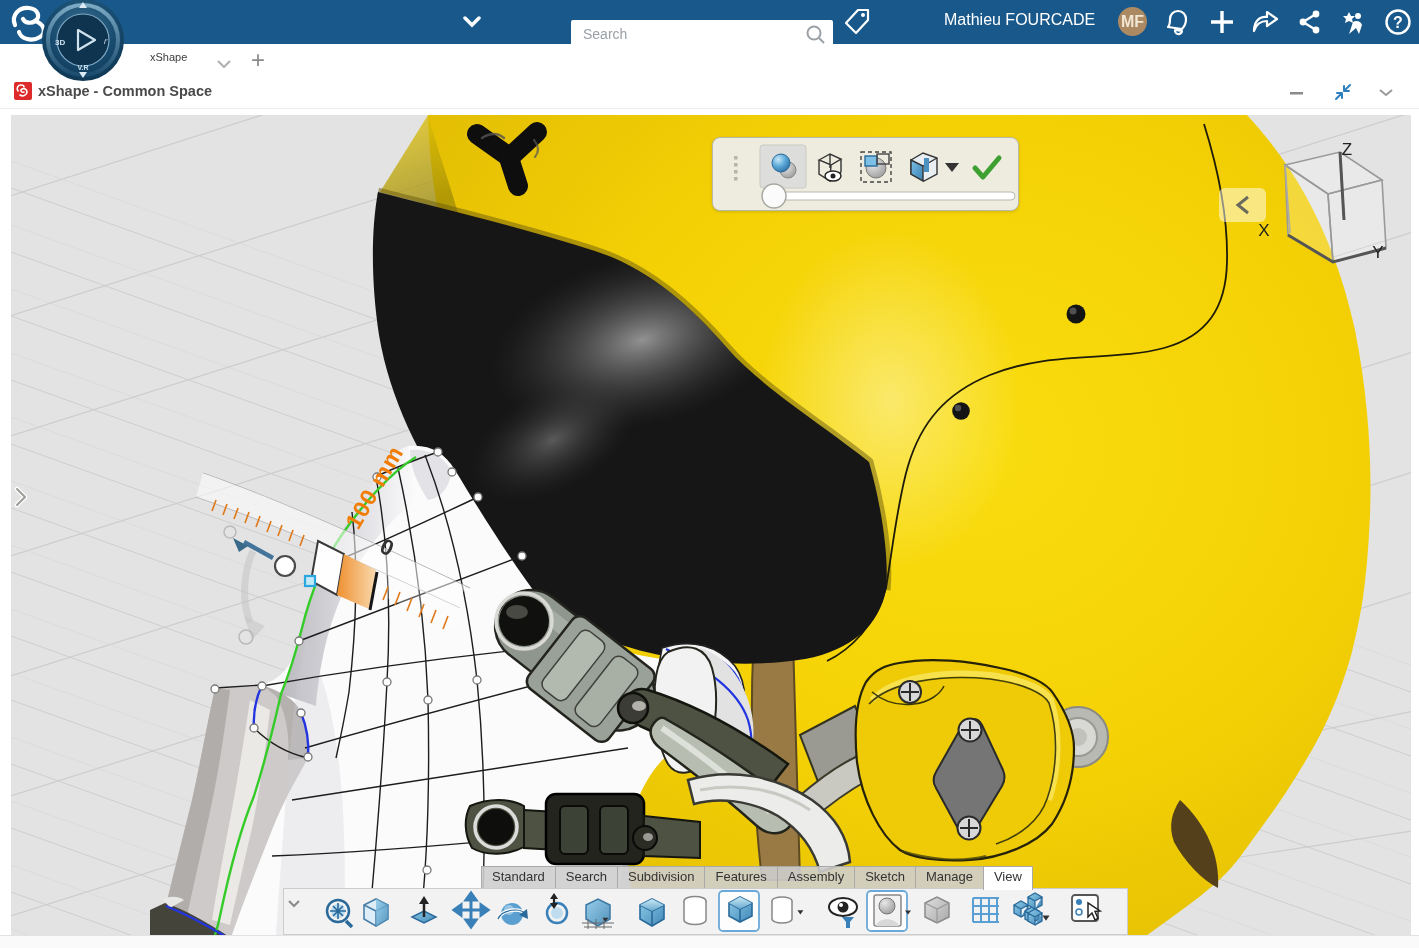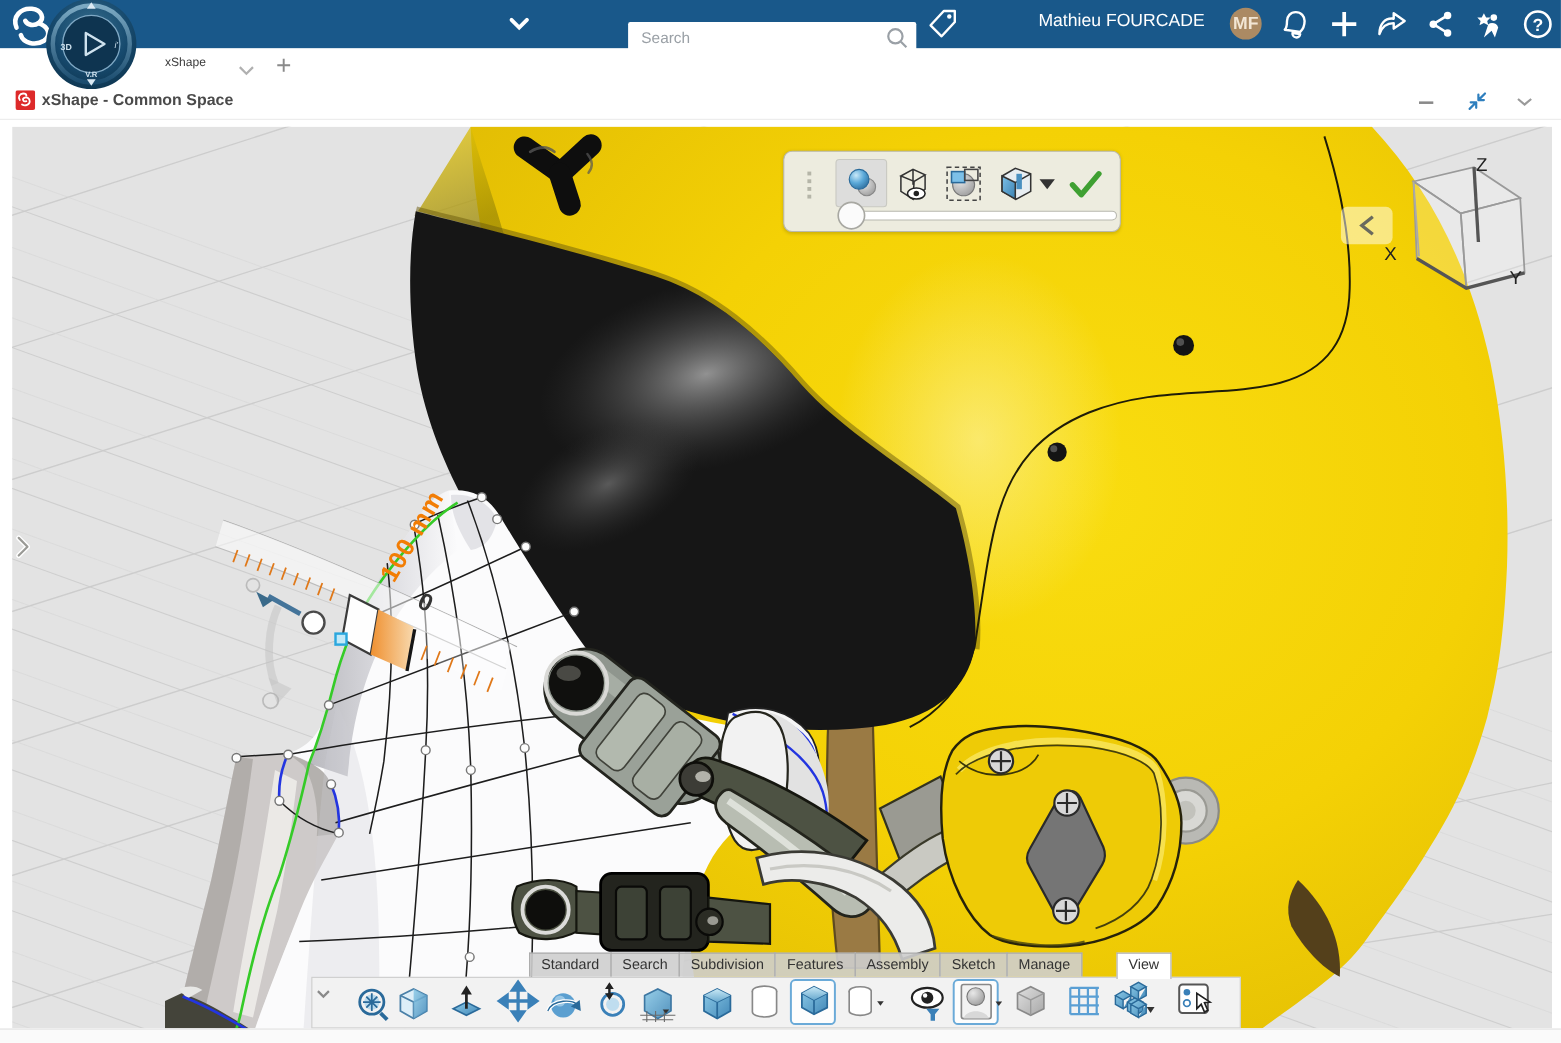--- a/index.html
+++ b/index.html
@@ -16,21 +16,21 @@
 #username { position:absolute; left:944px; top:11px; color:#fff; font-size:16px;text-align:center; }
 #mfav { position:absolute; left:1118px; top:7px; width:29px; height:29px; border-radius:50%; background:#ab8a63; color:#f2e6d4; font-size:16px; font-weight:bold; text-align:center; line-height:29px; }
 #xtab { position:absolute; left:150px; top:7px; font-size:11px; color:#3c3c3c; }
 #xtabline { position:absolute; left:120px; top:31px; width:125px; height:3px; background:#2e7fbe; }
 #plusbtn { position:absolute; left:251px; top:2px; font-size:24px; color:#8a8a8a; font-weight:400; }
 #appttl { position:absolute; left:38px; top:9px; font-size:14.5px; font-weight:bold; color:#4a4a4a; }
 #statusbar { position:absolute; left:0; top:935px; width:1419px; height:13px; background:#fafafa; border-top:1px solid #e2e2e2; }
 #btoolbar { position:absolute; left:283px; top:888px; width:845px; height:47px; background:#f2f2f2; border:1px solid #cccccc; }
 #btabs { position:absolute; left:481px; top:866px; height:22px; display:flex; font-size:13px; color:#333;border-radius:11px; }
 .btab { background:rgba(206,206,206,0.9); border:1px solid #a9a9a9; border-bottom:none; padding:2px 10px 0 10px; margin-right:-1px; height:22px; }
-.btab.active { background:#ffffff; height:24px; z-index:3; position:relative;margin-left:32px; }
+.btab.active { background:#ffffff; height:24px; z-index:3; position:relative; }
 #floatbar { position:absolute; left:712px; top:137px; width:307px; height:74px; background:#edecdf; border:1px solid #b9b9ae; border-radius:8px; box-shadow:0 1px 3px rgba(0,0,0,0.15); }
 #leftarrow { position:absolute; left:14px; top:486px; width:16px; height:22px; }
 </style>
 </head>
 <body>
 <div id="header">
   <svg width="70" height="44" style="position:absolute;left:6px;top:0">
     <g fill="none" stroke="#ffffff" stroke-width="4.2" stroke-linecap="round">
       <path d="M9,25 C5,15 13,7 23,8 C32,9 35,17 29,21 C25,24 19,23 17,19"></path>
       <path d="M29,21 C38,24 41,32 34,37 C26,42 15,39 13,32"></path>

